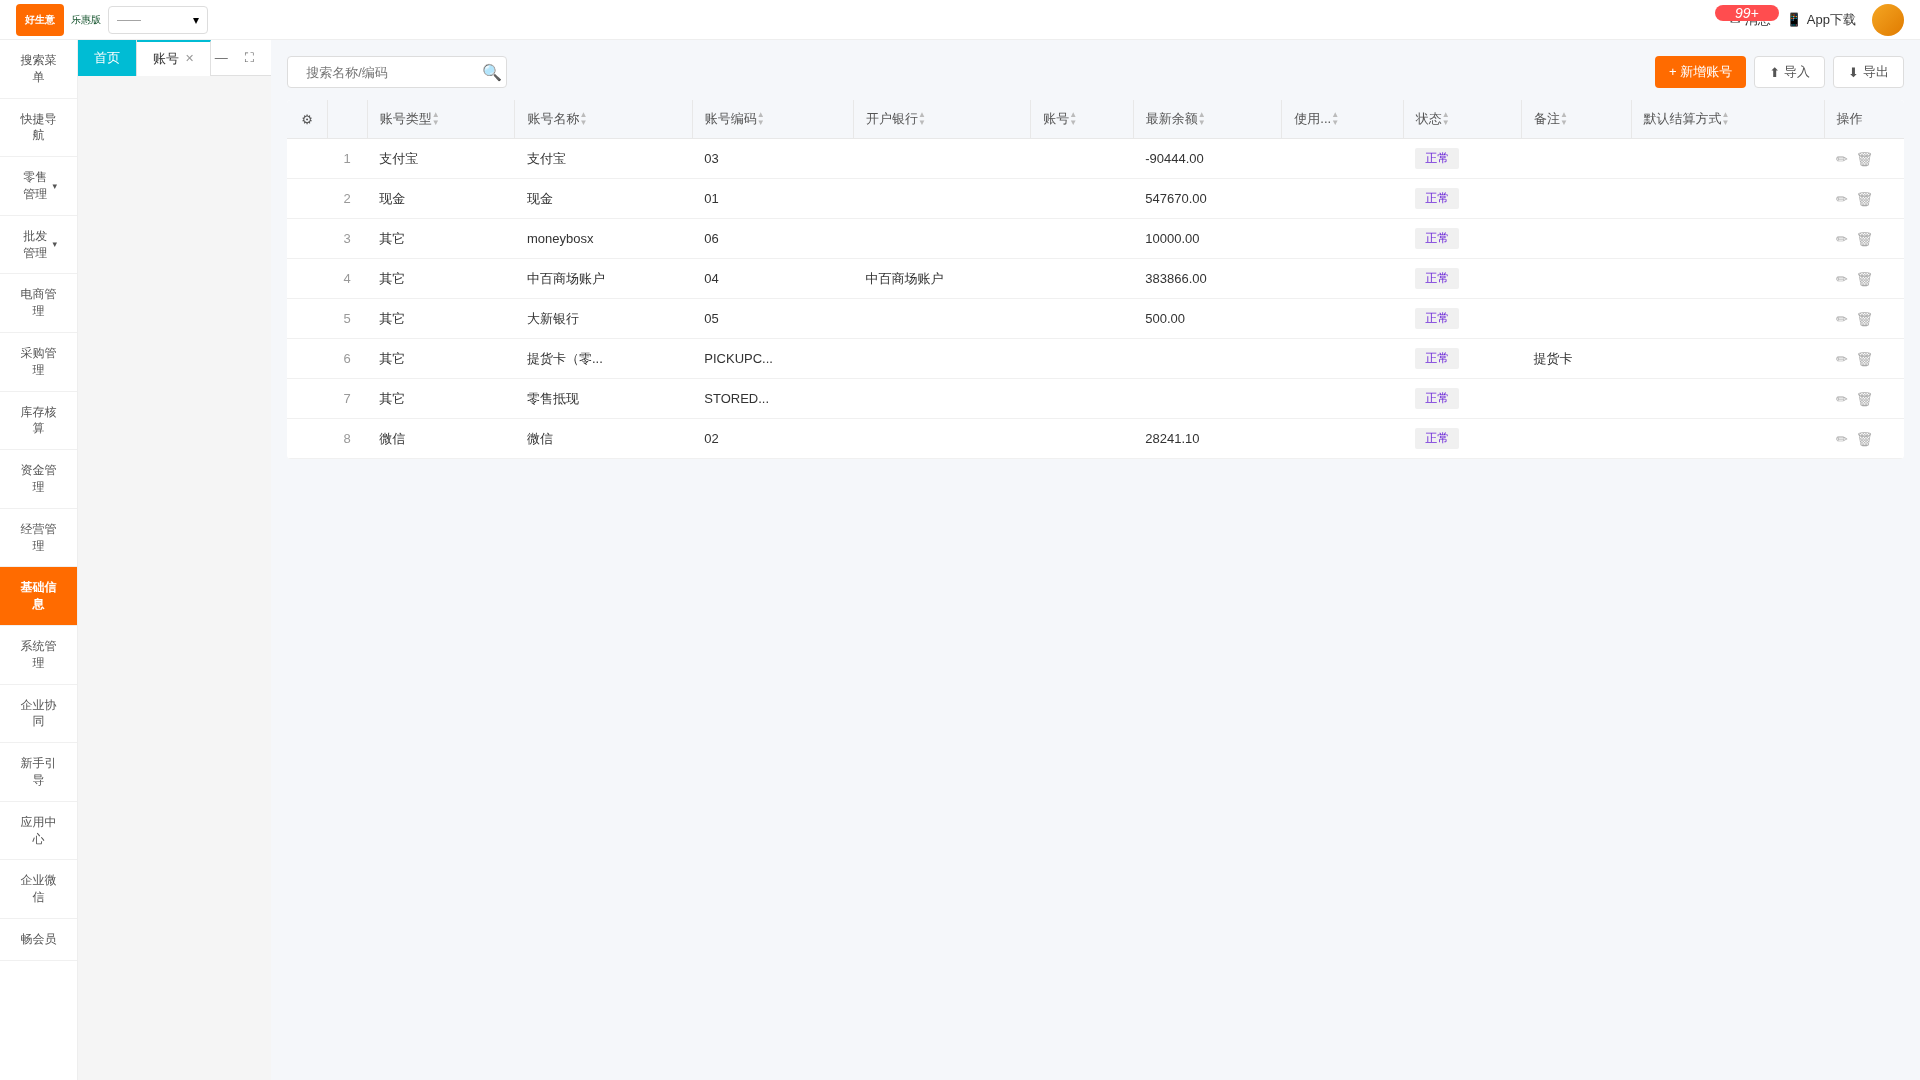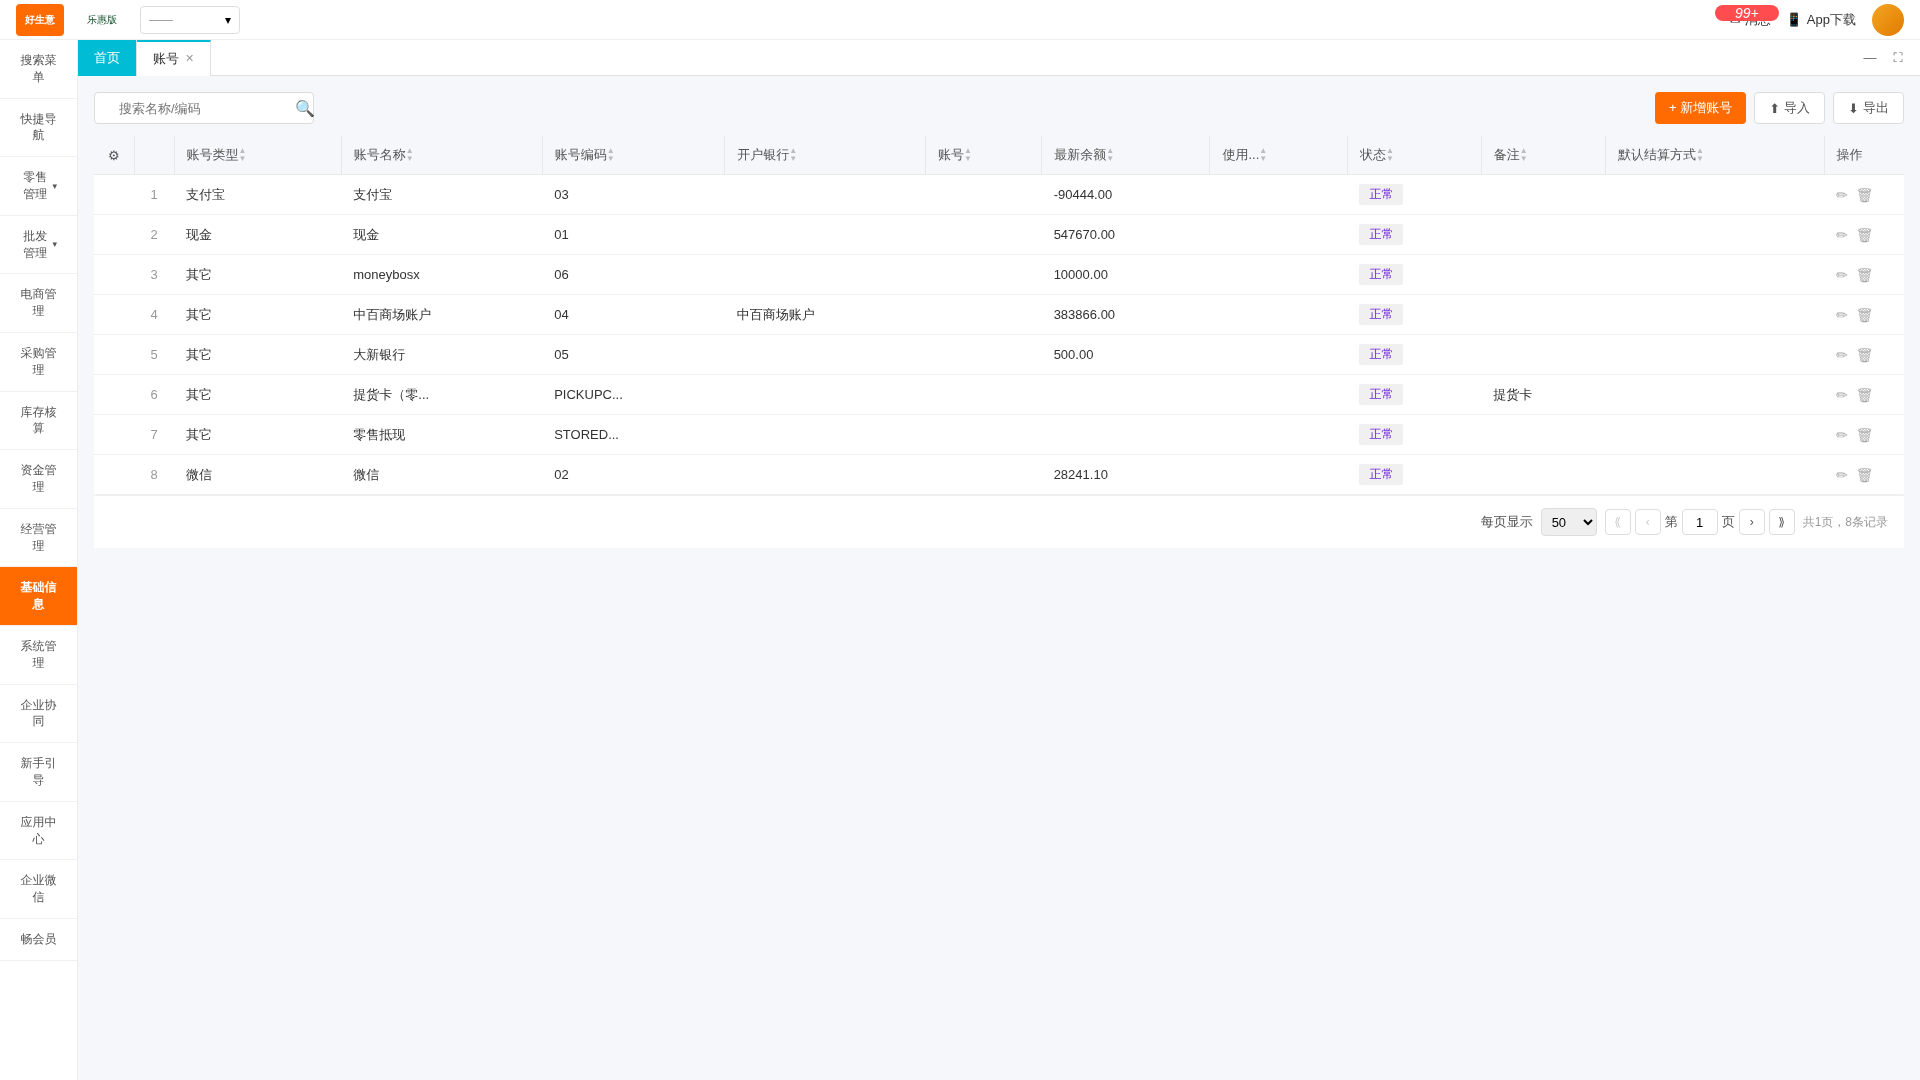--- a/index.html
+++ b/index.html
@@ -12,21 +12,21 @@
       display: flex;
       align-items: center;
       justify-content: space-between;
       padding: 0 16px;
       border-bottom: 1px solid #eee;
       flex-shrink: 0;
     }
     .logo-area {
       display: flex;
       align-items: center;
-      gap: 23px;
+      gap: 7px;
     }
     .logo-box {
       width: 48px;
       height: 32px;
       background: #ff6b00;
       border-radius: 4px;
       display: flex;
       align-items: center;
       justify-content: center;
       color: white;
@@ -119,21 +119,21 @@
       display: flex;
       align-items: center;
       justify-content: center;
       gap: 2px;
     }
 
     
     .content-area {
       flex: 1;
       display: flex;
-      flex-direction: column;
+      flex-direction: row;
       overflow: hidden;
     }
 
     
     .tab-bar {
       height: 36px;
       background: #fff;
       border-bottom: 1px solid #e0e0e0;
       display: flex;
       align-items: center;
@@ -196,21 +196,21 @@
       align-items: center;
       justify-content: space-between;
       margin-bottom: 12px;
     }
     .search-box {
       display: flex;
       align-items: center;
       border: 1px solid #ddd;
       border-radius: 4px;
       background: #fff;
-      padding: 0 24px;
+      padding: 0 18px;
       height: 32px;
       width: 220px;
     }
     .search-input {
       border: none;
       outline: none;
       font-size: 13px;
       width: 180px;
       color: #999;
     }
@@ -750,34 +750,16 @@
         <div class="row-actions">
           <span class="action-icon" title="编辑">✏</span>
           <span class="action-icon" title="删除">🗑</span>
         </div>
       </td>
     </tr>
             </tbody>
         </table>
       </div>
 
-      <div class="pagination-bar">
-        <span>每页显示</span>
-        <select class="page-size-select">
-          <option>50</option>
-          <option>100</option>
-          <option>200</option>
-        </select>
-        <div class="page-nav">
-          <button class="page-btn disabled">⟪</button>
-          <button class="page-btn disabled">‹</button>
-          <span>第</span>
-          <input class="page-input" type="text" value="1" style="">
-          <span>页</span>
-          <button class="page-btn">›</button>
-          <button class="page-btn">⟫</button>
-        </div>
-        <span class="total-info">共1页，8条记录</span>
-      </div>
 
     </div>
   </div>
 </div>
 
 </body></html>

